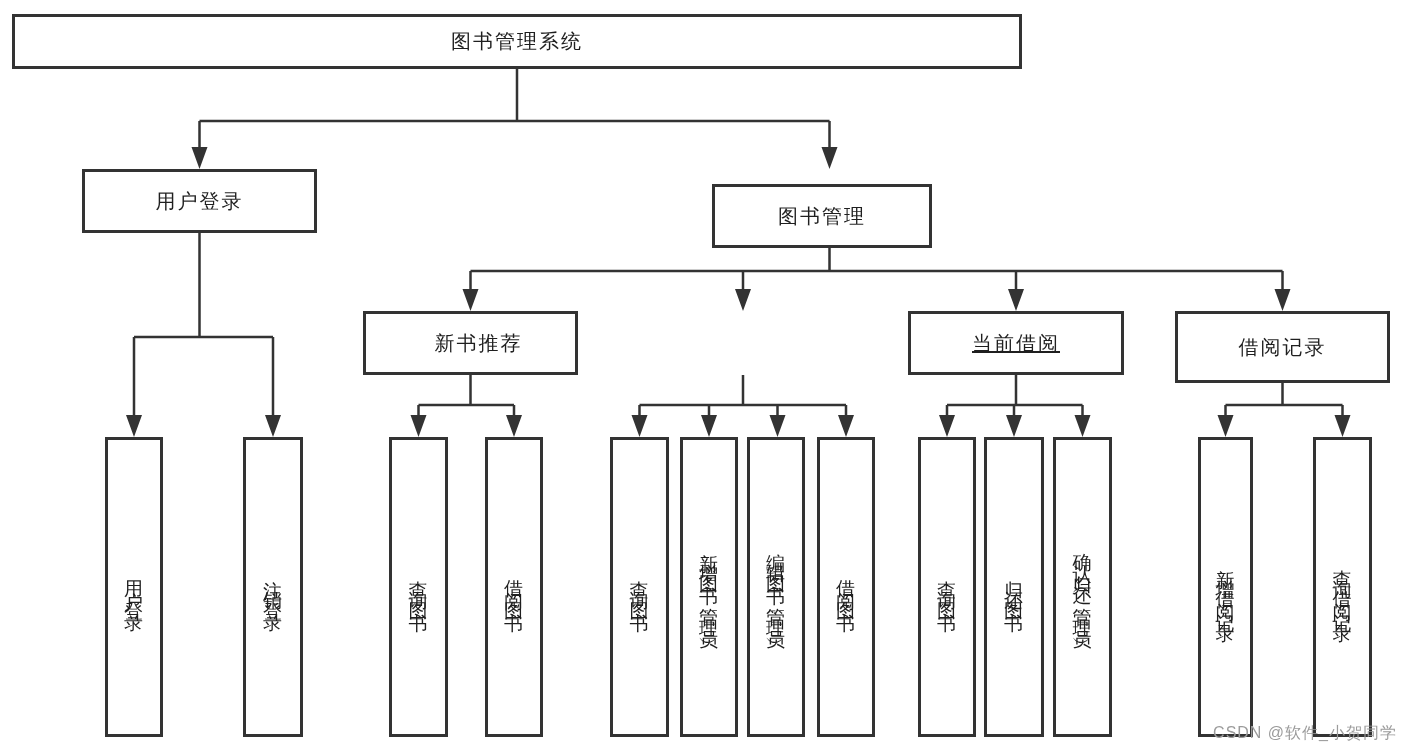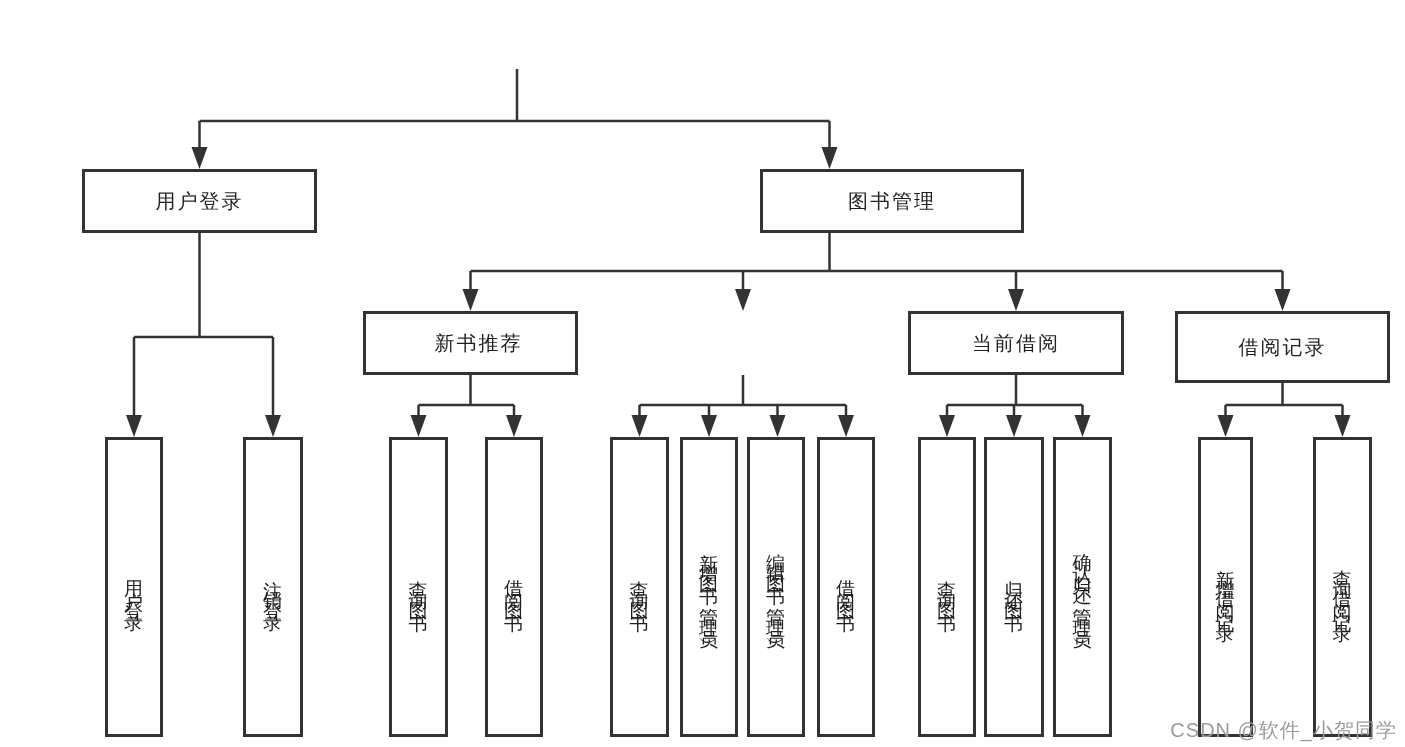--- a/index.html
+++ b/index.html
@@ -36,21 +36,21 @@
     writing-mode: vertical-rl;
     text-orientation: mixed;
     font-size: 19px;
     line-height: 1;
     letter-spacing: 11px;
   }
   #watermark {
     position: absolute;
     right: 8px;
     bottom: 3px;
-    font-size: 20px;
+    font-size: 16px;
     letter-spacing: 1px;
     color: #9b9b9b;
     z-index: 5;
     white-space: nowrap;
   }
 </style>
 </head>
 <body>
 
 <div id="canvas">
@@ -79,32 +79,35 @@
       M701 415 H717 L709 437 Z
       M769.5 415 H785.5 L777.5 437 Z
       M838 415 H854 L846 437 Z
       M939 415 H955 L947 437 Z
       M1006 415 H1022 L1014 437 Z
       M1074.5 415 H1090.5 L1082.5 437 Z
       M1217.5 415 H1233.5 L1225.5 437 Z
       M1334.5 415 H1350.5 L1342.5 437 Z"></path>
   </svg>
 
+  <div class="node" style="left:12px; top:14px; width:1010px; height:55px;">
+    <span class="hlabel">图书管理系统</span>
+  </div>
 
   <div class="node" style="left:82px; top:169px; width:235px; height:64px;">
     <span class="hlabel">用户登录</span>
   </div>
-  <div class="node" style="left:712px; top:169px; width:264px; height:64px;margin-left:48px;">
+  <div class="node" style="left:712px; top:184px; width:220px; height:64px;">
     <span class="hlabel">图书管理</span>
   </div>
 
   <div class="node" style="left:363px; top:311px; width:215px; height:64px;padding-left:16px;">
     <span class="hlabel">新书推荐</span>
   </div>
-  <div class="node" style="left:908px; top:311px; width:216px; height:64px;">
+  <div class="node" style="left:908px; top:311px; width:216px; height:64px;text-decoration:underline;">
     <span class="hlabel">当前借阅</span>
   </div>
   <div class="node" style="left:1175px; top:311px; width:215px; height:72px;">
     <span class="hlabel">借阅记录</span>
   </div>
 
   <div class="node leaf" style="left:105px; top:437px; width:58px; height:300px;">
     <span>用户登录</span>
   </div>
   <div class="node leaf" style="left:243px; top:437px; width:60px; height:300px;">

